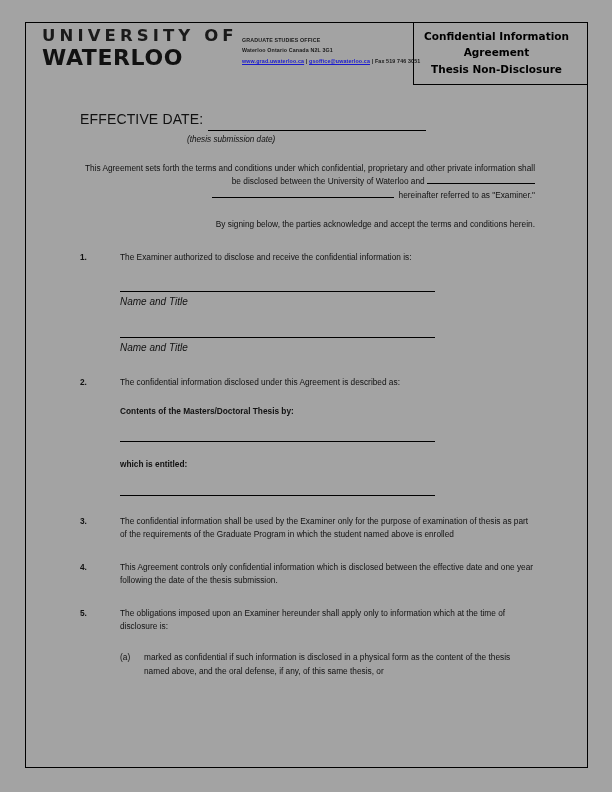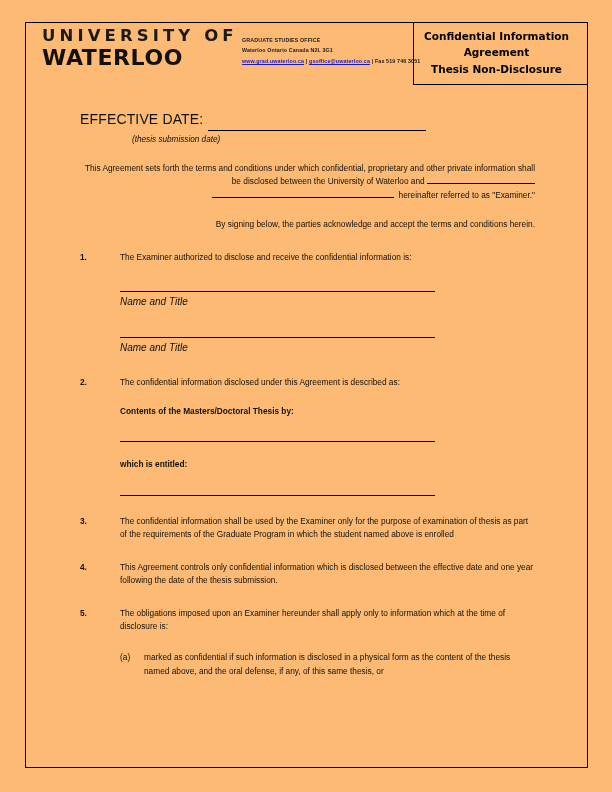--- a/index.html
+++ b/index.html
@@ -8,21 +8,21 @@
     background: #ffffff;
   }
   body {
     font-family: "Liberation Sans", sans-serif;
     color: #000000;
   }
   .page {
     position: relative;
     width: 612px;
     height: 792px;
-    background: #fdba74;
+    background: #a3a3a3;
     overflow: hidden;
   }
   
   .page-border {
     position: absolute;
     left: 25px;
     top: 22px;
     width: 563px;
     height: 746px;
     border: 1.6px solid #000000;
@@ -129,21 +129,21 @@
   }
   .eff-rule {
     flex: 0 0 218px;
     border-bottom: 1.1px solid #000000;
     height: 9px;
     margin-left: 5px;
   }
   .eff-caption {
     font-style: italic;
     font-size: 8.2px;
-    margin-left: 52px;
+    margin-left: 107px;
     margin-top: 2px;
   }
 
   .para {
     margin-top: 16px;
     text-align: right;
   }
   .para-inline-rule {
     display: inline-block;
     width: 108px;

